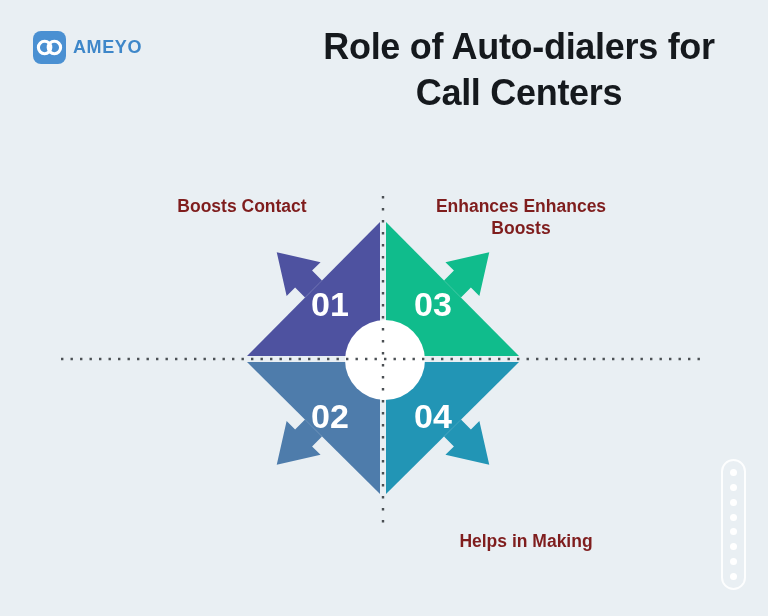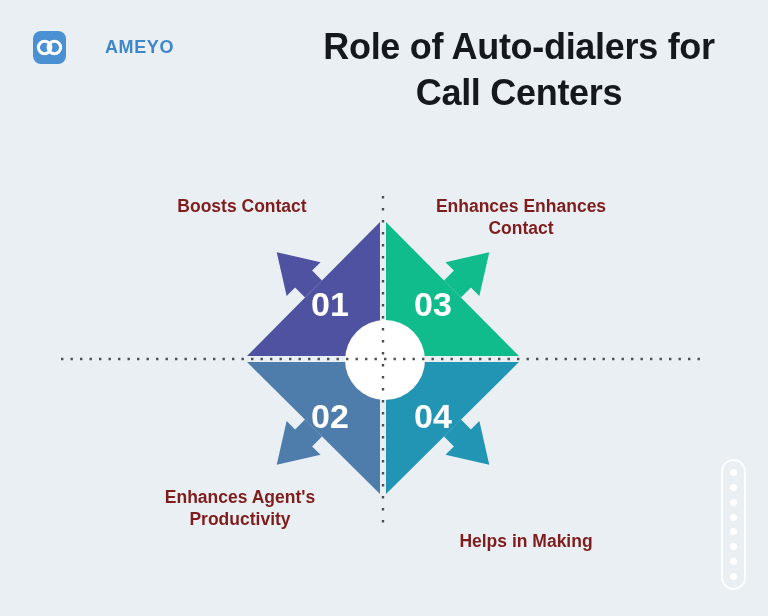--- a/index.html
+++ b/index.html
@@ -104,21 +104,21 @@
 
 <div class="stage" style="background: rgb(233, 239, 243);">
 
   <div class="logo">
     <div class="logo-badge" style="background: rgb(74, 144, 210);">
       <svg width="33" height="33" viewBox="0 0 33 33" aria-hidden="true">
         <circle cx="11.6" cy="16.5" r="6.2" fill="none" stroke="#ffffff" stroke-width="3.1"></circle>
         <circle cx="21.4" cy="16.5" r="6.2" fill="none" stroke="#ffffff" stroke-width="3.1"></circle>
       </svg>
     </div>
-    <span class="logo-text" style="color: rgb(62, 135, 201); margin-left: 32px;">AMEYO</span>
+    <span class="logo-text" style="color: rgb(62, 135, 201);">AMEYO</span>
   </div>
 
   <div class="title" style="color: rgb(21, 25, 29);">
     <span>Role of Auto-dialers for</span>
     <span>Call Centers</span>
   </div>
 
   <svg class="diagram" width="768" height="616" viewBox="0 0 768 616">
 
     <g>
@@ -149,25 +149,21 @@
 
     <line x1="61" y1="359" x2="702" y2="359" stroke-width="2.4" stroke-dasharray="2.4 7.1" stroke="#4b5054"></line>
     <line x1="383" y1="196" x2="383" y2="525" stroke-width="2.4" stroke-dasharray="2.4 9.6" stroke="#4b5054"></line>
   </svg>
 
   <div class="qlabel" id="label-q01">
     <span>Boosts Contact</span>
   </div>
   <div class="qlabel" id="label-q03">
     <span>Enhances Enhances</span>
-    <span>Contact</span>
-  </div>
-  <div class="qlabel" id="label-q02">
-    <span>Enhances Agent's</span>
-    <span>Productivity</span>
+    <span>Boosts</span>
   </div>
   <div class="qlabel" id="label-q04">
     <span>Helps in Making</span>
   </div>
 
   <div class="pill">
       <div class="pill-dot" style="background: rgb(255, 255, 255);"></div>
       <div class="pill-dot" style="background: rgb(255, 255, 255);"></div>
       <div class="pill-dot" style="background: rgb(255, 255, 255);"></div>
       <div class="pill-dot" style="background: rgb(255, 255, 255);"></div>

